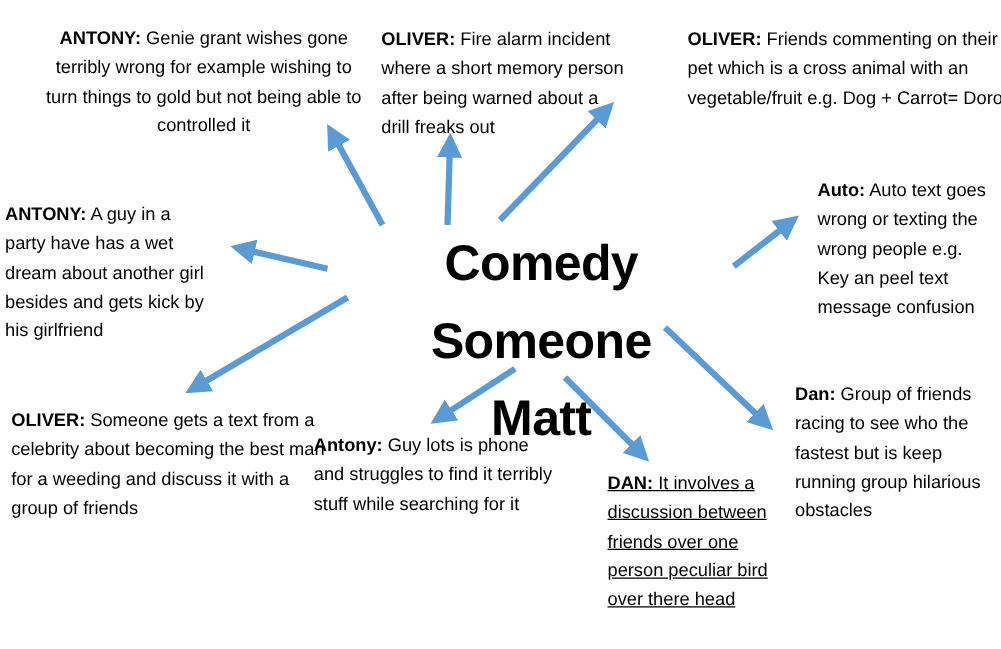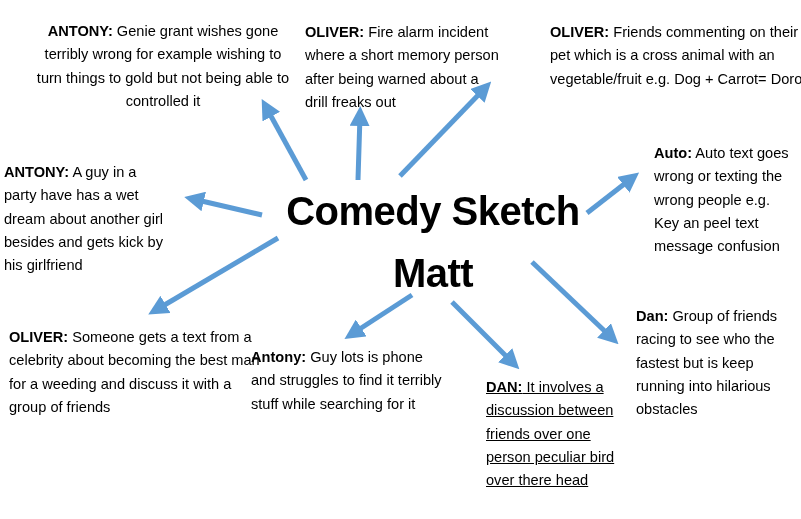--- a/index.html
+++ b/index.html
@@ -27,21 +27,21 @@
     <line x1="262" y1="215" x2="193" y2="199"></line>
     <line x1="587" y1="213" x2="632" y2="178"></line>
     <line x1="278" y1="238" x2="156" y2="310"></line>
     <line x1="412" y1="295" x2="352" y2="334"></line>
     <line x1="452" y1="302" x2="513" y2="363"></line>
     <line x1="532" y1="262" x2="612" y2="338"></line>
   </g>
 </svg>
 
 <div class="title">
-  <div>Comedy Sketch</div>
+  <div>Comedy Someone</div>
   <div>Matt</div>
 </div>
 
 <p class="idea" style="left:32px; top:20px; width:262px;text-align:center;">
   <b>ANTONY:</b><span> Genie grant wishes gone terribly wrong for example wishing to turn things to gold but not being able to controlled it</span>
 </p>
 
 <p class="idea" style="left:305px; top:21px; width:200px;">
   <b>OLIVER:</b><span> Fire alarm incident where a short memory person after being warned about a drill freaks out</span>
 </p>
@@ -64,14 +64,14 @@
 
 <p class="idea" style="left:251px; top:346px; width:195px;">
   <b>Antony:</b><span> Guy lots is phone and struggles to find it terribly stuff while searching for it</span>
 </p>
 
 <p class="idea" style="left:486px; top:376px; width:135px;text-decoration:underline;">
   <b>DAN:</b><span> It involves a discussion between friends over one person peculiar bird over there head</span>
 </p>
 
 <p class="idea" style="left:636px; top:305px; width:160px;">
-  <b>Dan:</b><span> Group of friends racing to see who the fastest but is keep running into hilarious obstacles</span>
+  <b>Dan:</b><span> Group of friends racing to see who the fastest but is keep running group hilarious obstacles</span>
 </p>
 
 </body></html>

